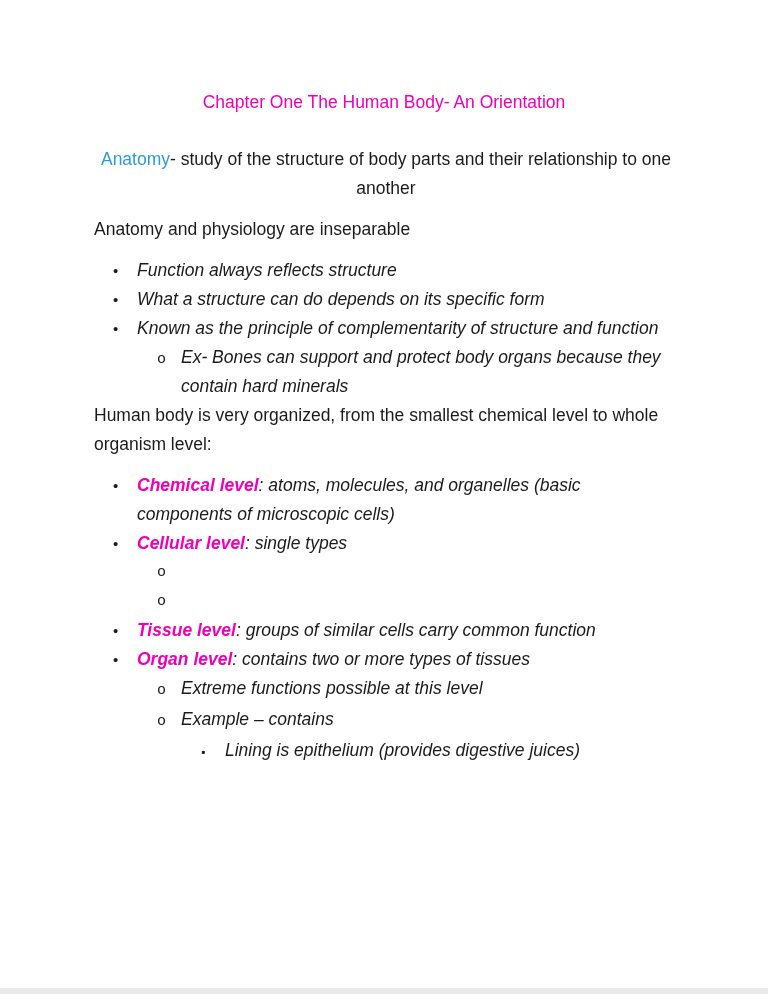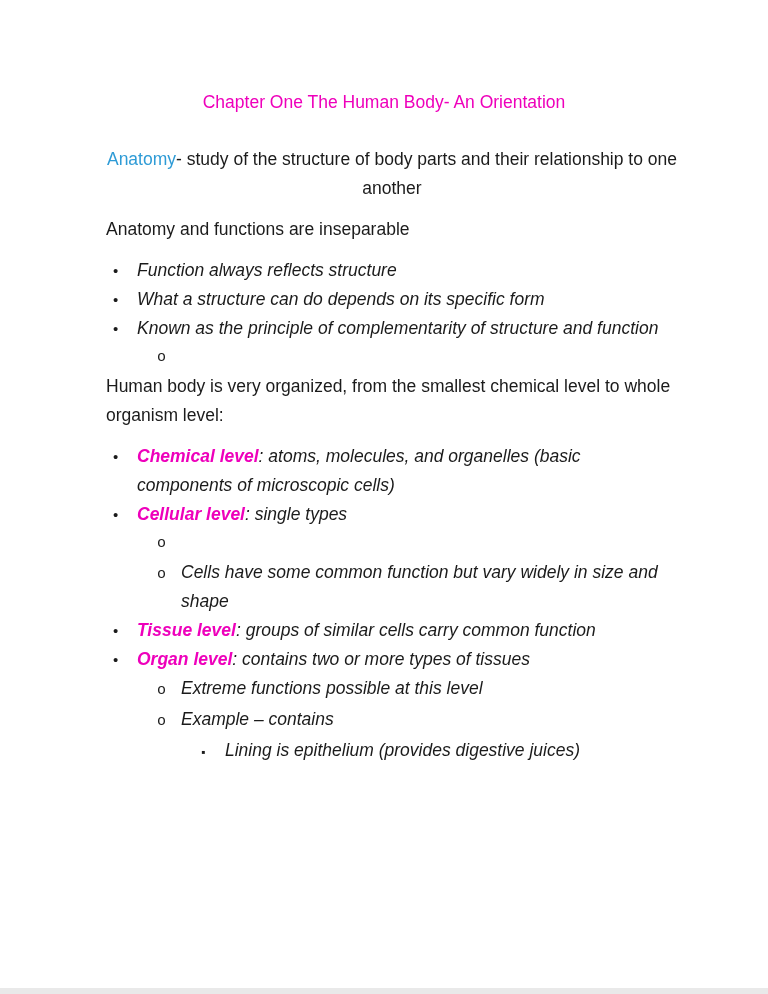--- a/index.html
+++ b/index.html
@@ -25,21 +25,21 @@
     line-height: 29px;
   }
   .title {
     margin: 0 0 28px 0;
     font-size: 17.5px;
     font-weight: normal;
     text-align: center;
     color: var(--magenta, #ee00bb);
   }
   p.para {
-    margin: 0 0 12px 16px;
+    margin: 0 0 12px 4px;
   }
   p.centered {
     text-align: center;
   }
   .term {
     color: var(--blue, #2e9bd6);
   }
   .lvl {
     color: var(--magenta, #ee00bb);
     font-weight: bold;
@@ -74,57 +74,57 @@
 </head>
 <body>
 
 <div class="page">
 
   <h1 class="title">Chapter One The Human Body- An Orientation</h1>
 
   <p class="para centered"><span class="term">Anatomy</span><span>- study of the structure of body parts and their relationship to one another</span></p>
 
 
-  <p class="para">Anatomy and functions are inseparable</p>
+  <p class="para">Anatomy and physiology are inseparable</p>
 
   <div class="list">
     <div class="li l1">
       <span class="bullet b1">•</span>
       <span class="li-text">Function always reflects structure</span>
     </div>
     <div class="li l1">
       <span class="bullet b1">•</span>
       <span class="li-text">What a structure can do depends on its specific form</span>
     </div>
     <div class="li l1">
       <span class="bullet b1">•</span>
       <span class="li-text">Known as the principle of complementarity of structure and function</span>
     </div>
     <div class="li l2">
       <span class="bullet b2">o</span>
+      <span class="li-text">Ex- Bones can support and protect body organs because they contain hard minerals</span>
     </div>
   </div>
 
   <p class="para spacer-before no-after">Human body is very organized, from the smallest chemical level to whole organism level:</p>
 
   <div class="list">
     <div class="li l1">
       <span class="bullet b1">•</span>
       <span class="li-text"><span class="lvl">Chemical level</span><span>: atoms, molecules, and organelles (basic components of microscopic cells)</span></span>
     </div>
     <div class="li l1">
       <span class="bullet b1">•</span>
       <span class="li-text"><span class="lvl">Cellular level</span><span>: single types</span></span>
     </div>
     <div class="li l2">
       <span class="bullet b2">o</span>
     </div>
     <div class="li l2">
       <span class="bullet b2">o</span>
-      <span class="li-text">Cells have some common function but vary widely in size and shape</span>
     </div>
     <div class="li l1">
       <span class="bullet b1">•</span>
       <span class="li-text"><span class="lvl">Tissue level</span><span>: groups of similar cells carry common function</span></span>
     </div>
     <div class="li l1">
       <span class="bullet b1">•</span>
       <span class="li-text"><span class="lvl">Organ level</span><span>: contains two or more types of tissues</span></span>
     </div>
     <div class="li l2">

